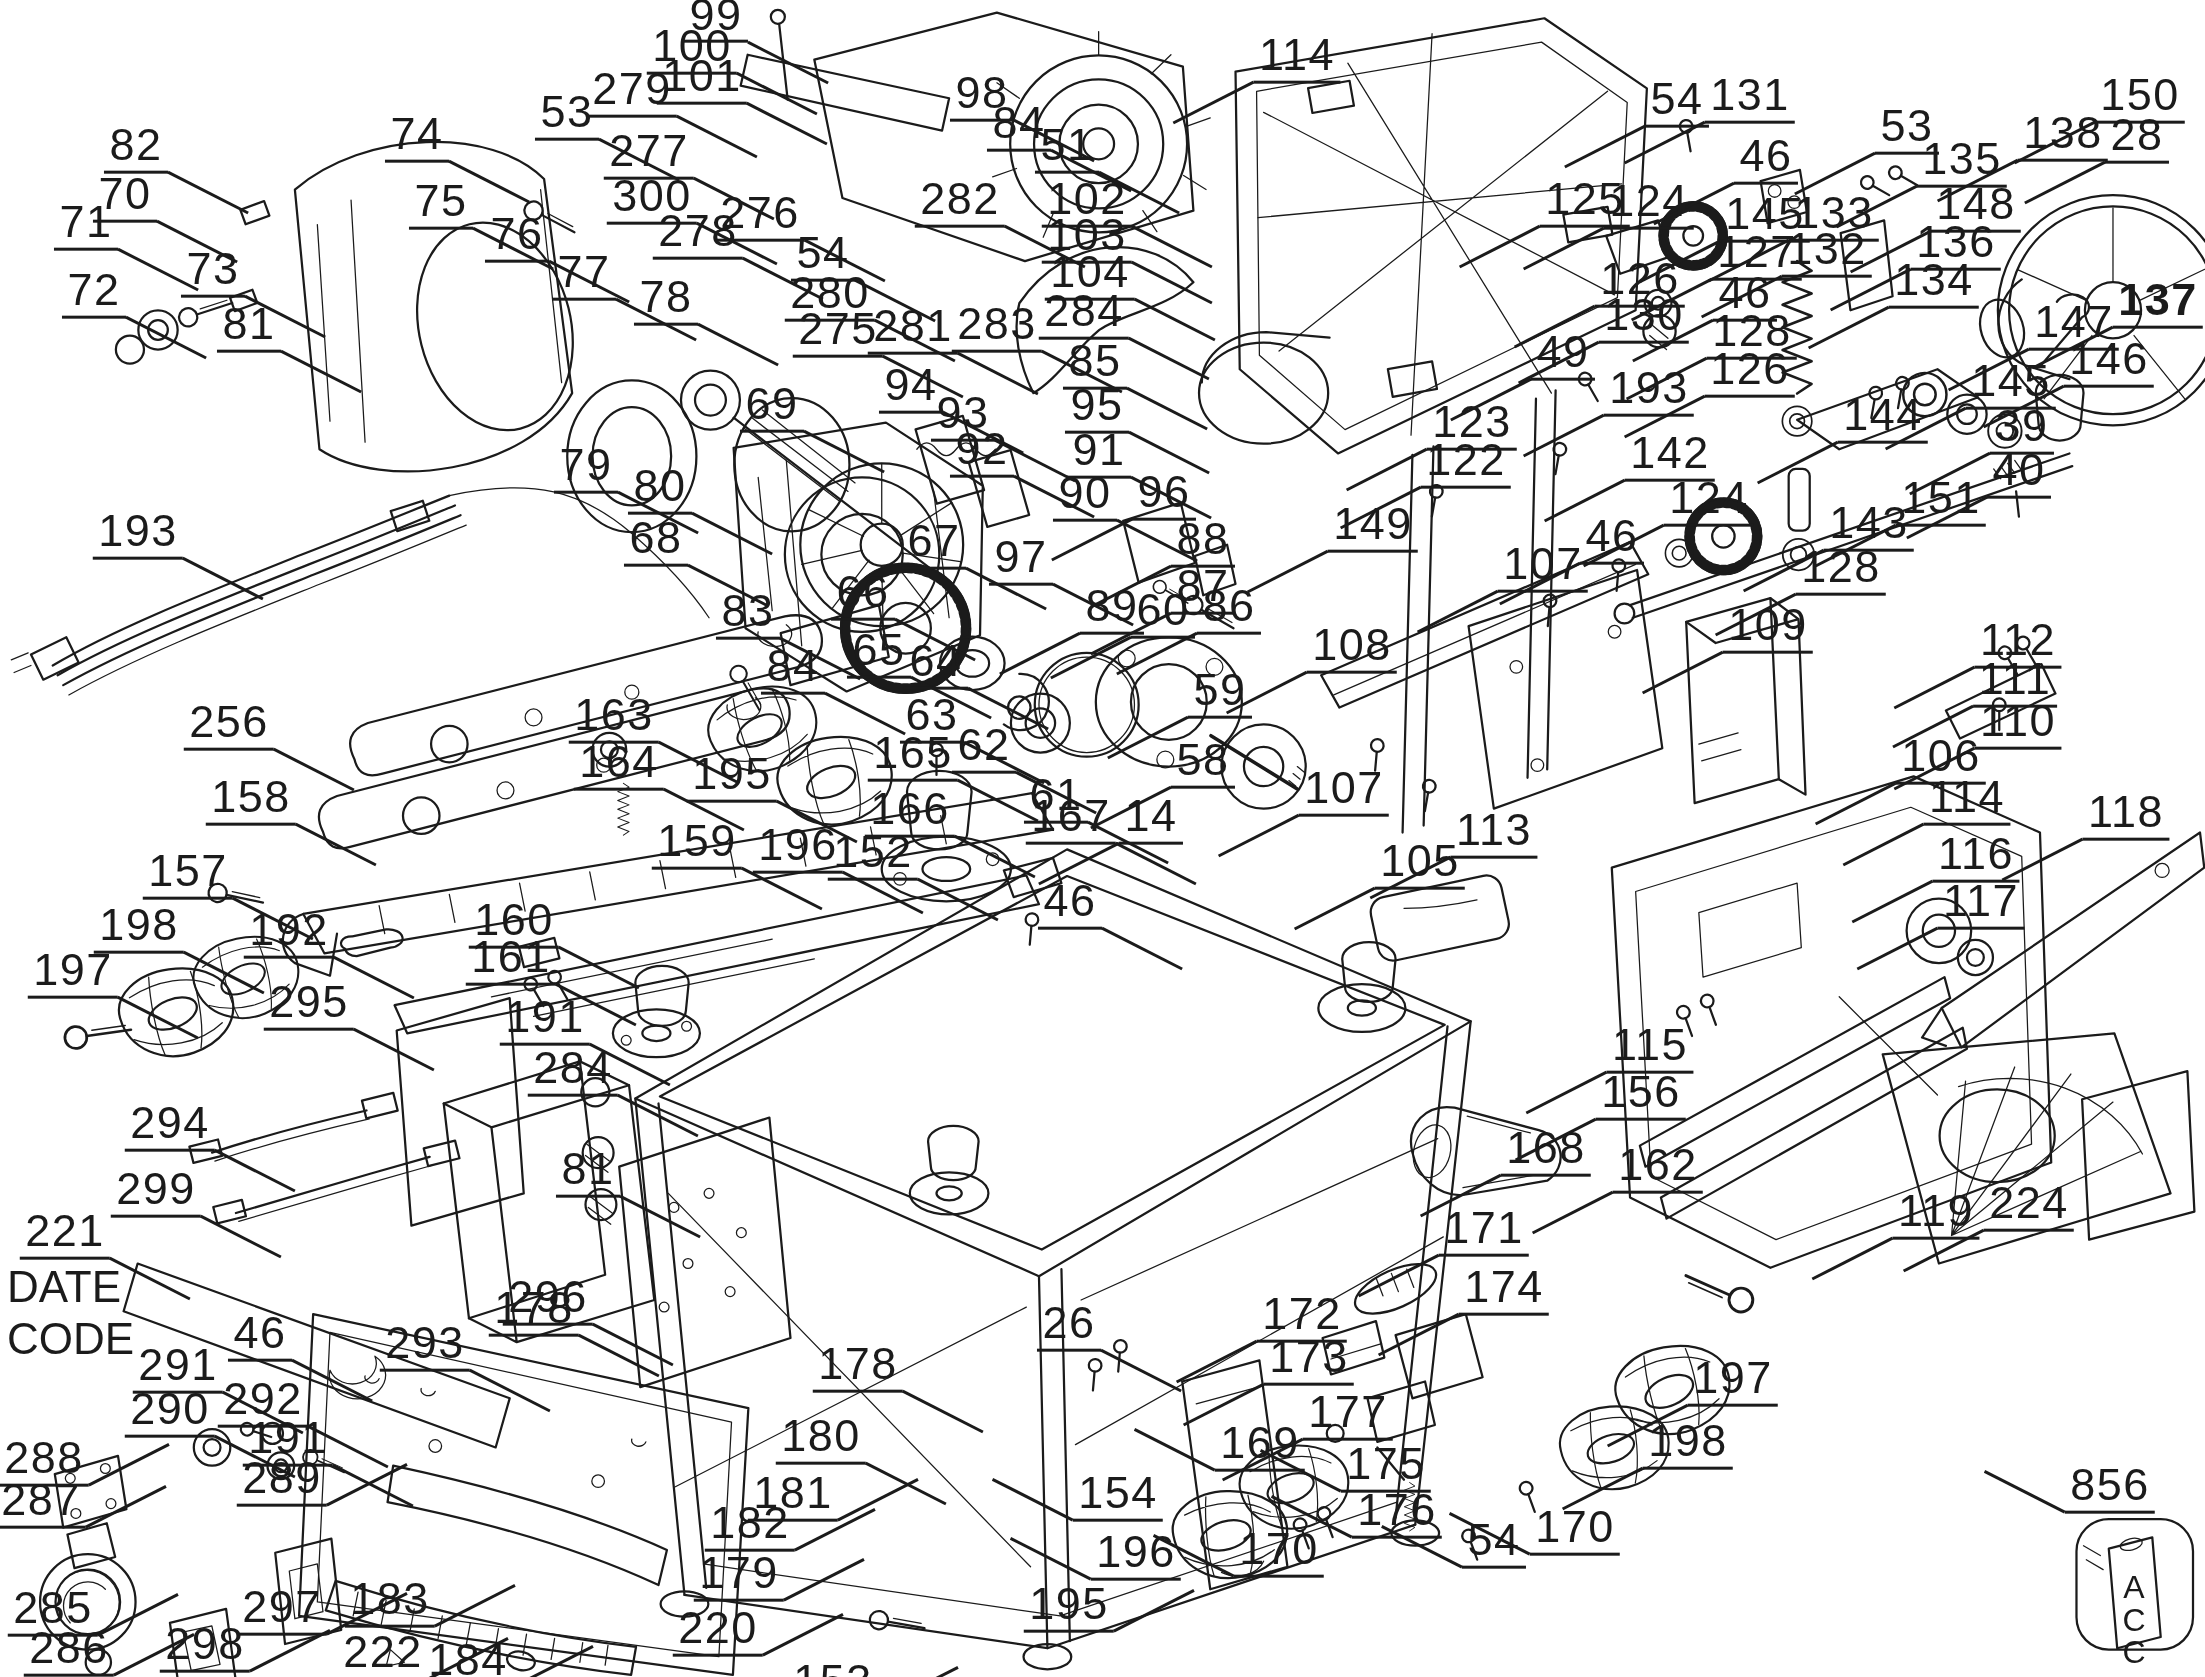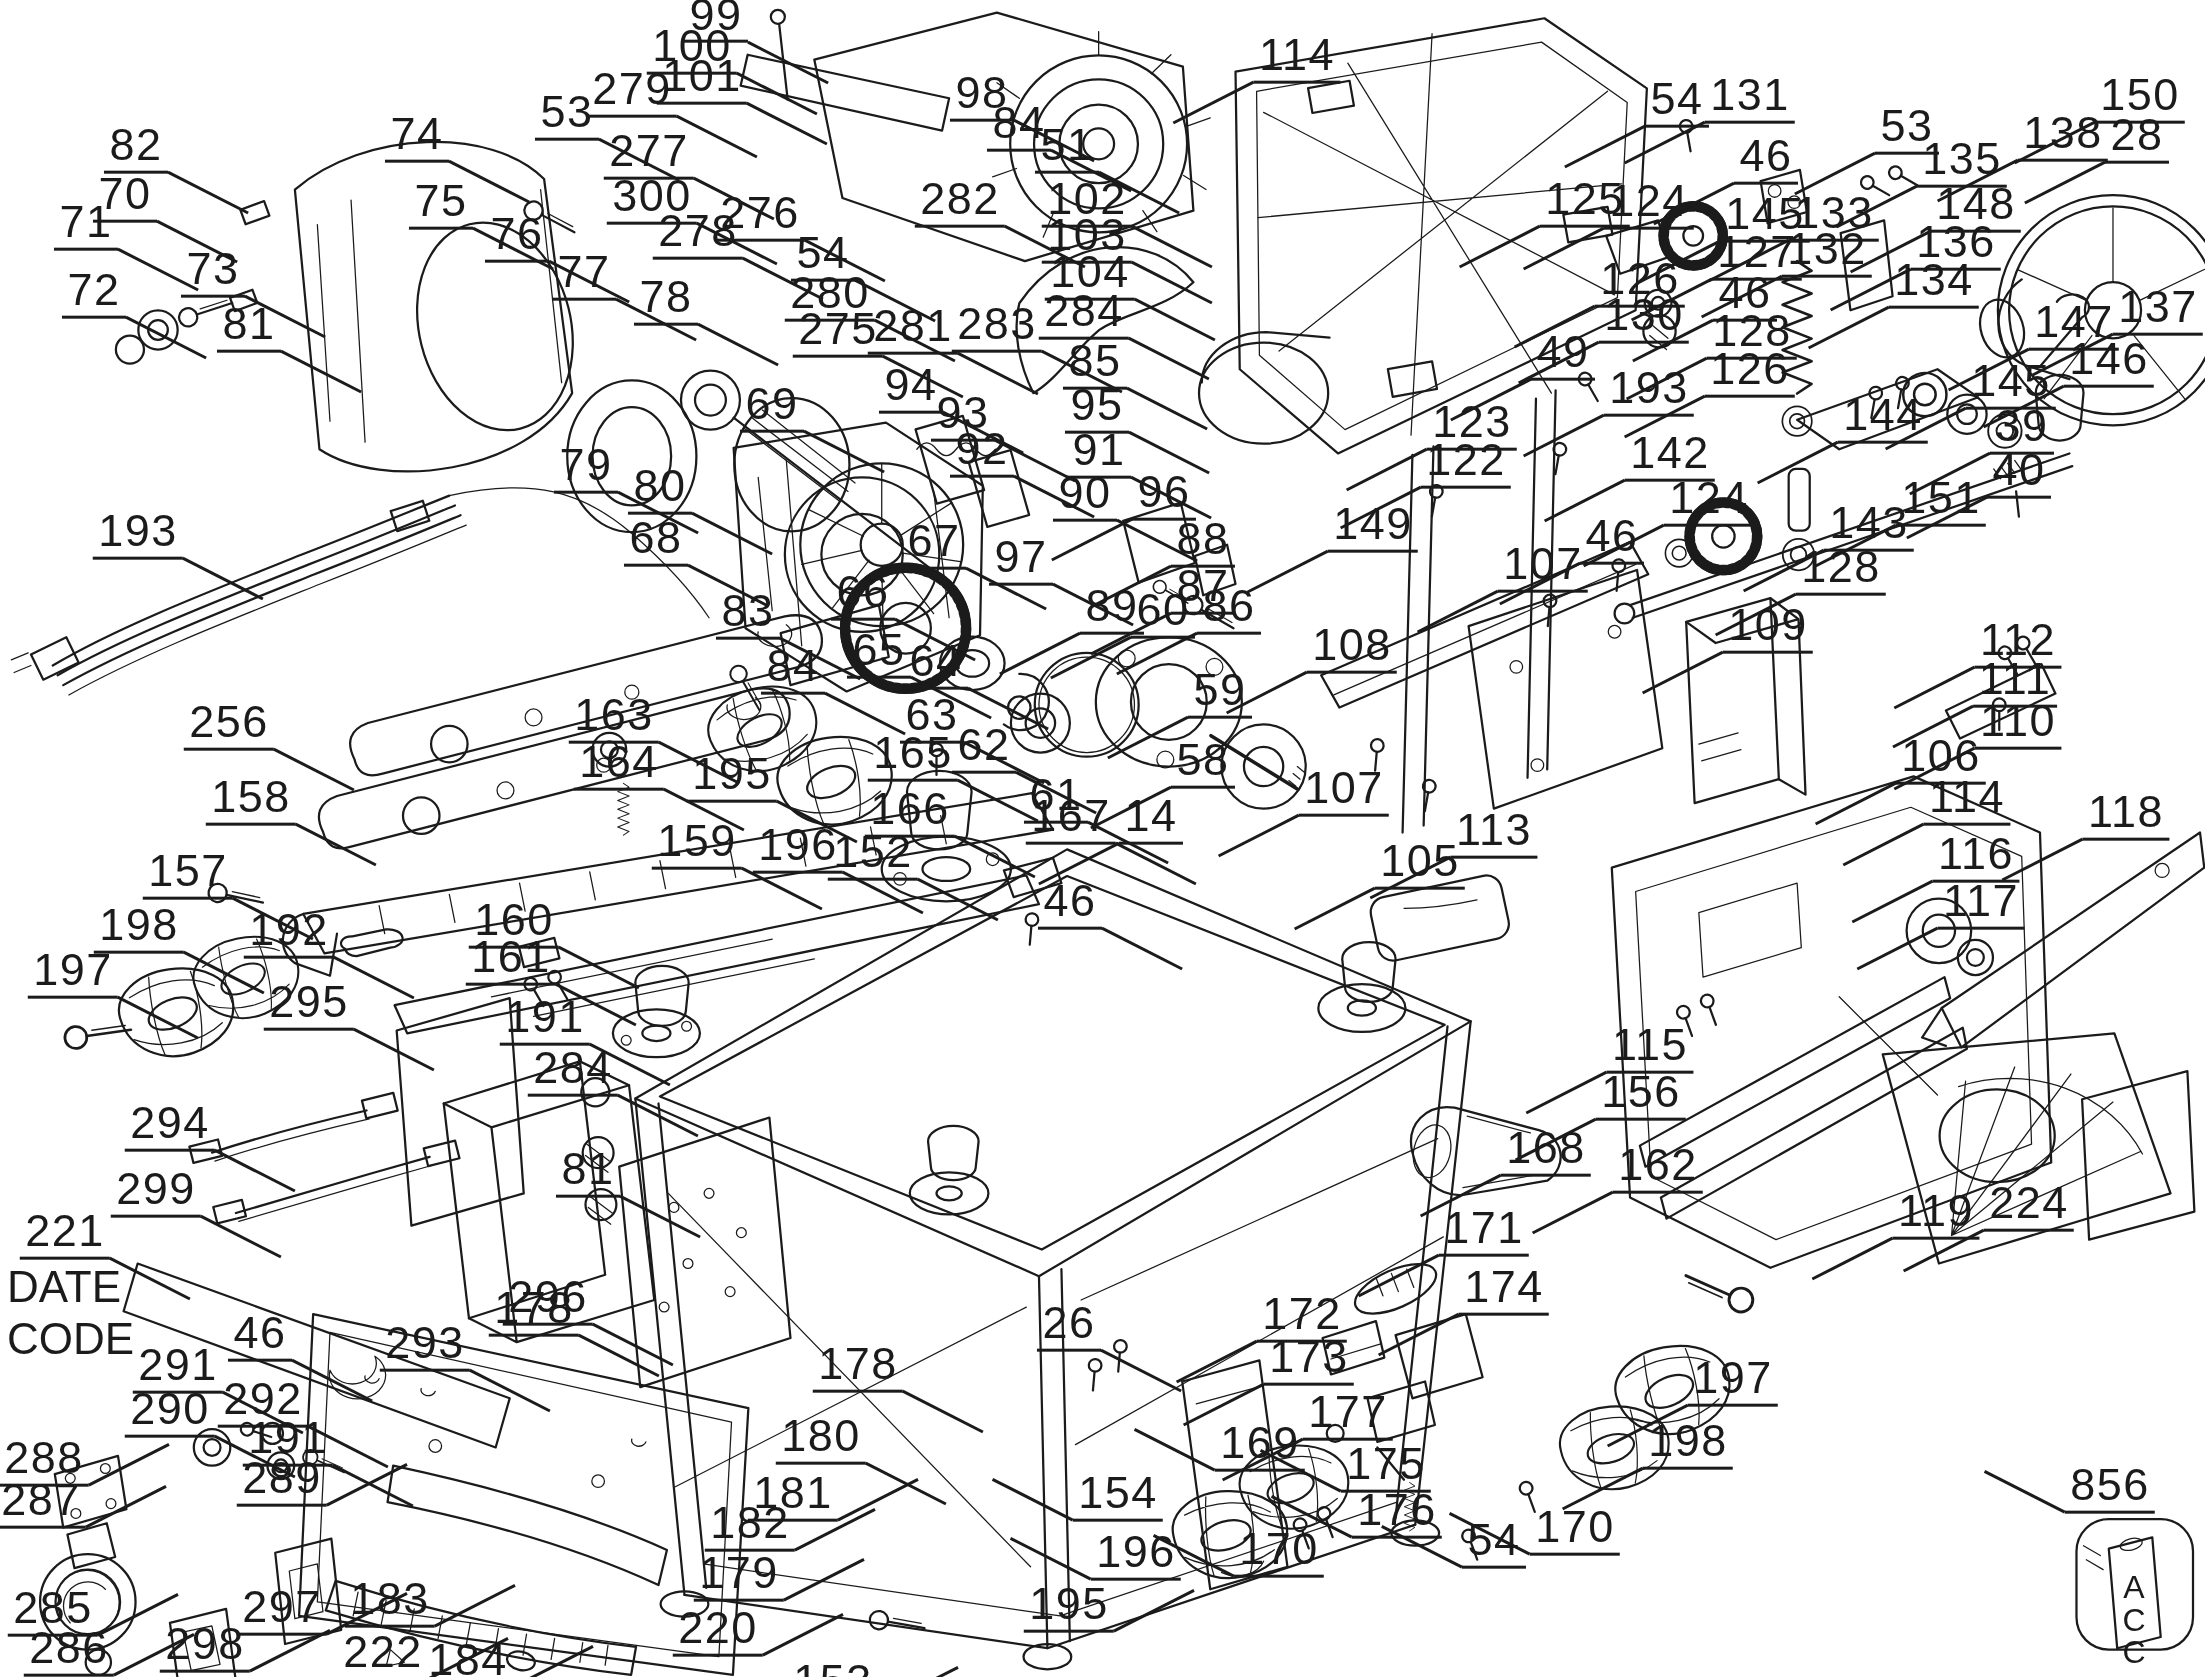--- a/index.html
+++ b/index.html
@@ -550,21 +550,21 @@
       <div class="callout" style="left: 1466px; top: 465px;"><span class="num">122</span><i class="leader ld"></i></div>
       <div class="callout" style="left: 1373px; top: 529px;"><span class="num">149</span><i class="leader ld"></i></div>
       <div class="callout" style="left: 1907px; top: 131px;"><span class="num">53</span><i class="leader ld"></i></div>
       <div class="callout" style="left: 1962px; top: 164px;"><span class="num">135</span><i class="leader ld"></i></div>
       <div class="callout" style="left: 1976px; top: 209px;"><span class="num">148</span><i class="leader ld"></i></div>
       <div class="callout" style="left: 1956px; top: 247px;"><span class="num">136</span><i class="leader ld"></i></div>
       <div class="callout" style="left: 1934px; top: 285px;"><span class="num">134</span><i class="leader ld"></i></div>
       <div class="callout" style="left: 2063px; top: 138px;"><span class="num">138</span><i class="leader ld"></i></div>
       <div class="callout" style="left: 2140px; top: 100px;"><span class="num">150</span><i class="leader ld"></i></div>
       <div class="callout" style="left: 2137px; top: 140px;"><span class="num">28</span><i class="leader ld"></i></div>
-      <div class="callout" style="left: 2158px; top: 312px;"><span class="num">137</span><i class="leader ld"></i></div>
+      <div class="callout" style="left: 2158px; top: 305px; font-weight: bold;"><span class="num">137</span><i class="leader ld"></i></div>
       <div class="callout" style="left: 2074px; top: 327px;"><span class="num">147</span><i class="leader ld"></i></div>
       <div class="callout" style="left: 2109px; top: 364px;"><span class="num">146</span><i class="leader ld"></i></div>
       <div class="callout" style="left: 2011px; top: 386px;"><span class="num">145</span><i class="leader ld"></i></div>
       <div class="callout" style="left: 1883px; top: 420px;"><span class="num">144</span><i class="leader ld"></i></div>
       <div class="callout" style="left: 2022px; top: 431px;"><span class="num">39</span><i class="leader ld"></i></div>
       <div class="callout" style="left: 2011px; top: 475px; margin-left: 8px;"><span class="num">40</span><i class="leader ld"></i></div>
       <div class="callout" style="left: 1941px; top: 503px;"><span class="num">151</span><i class="leader ld"></i></div>
       <div class="callout" style="left: 1869px; top: 528px;"><span class="num">143</span><i class="leader ld"></i></div>
       <div class="callout" style="left: 1841px; top: 572px;"><span class="num">128</span><i class="leader ld"></i></div>
       <div class="callout" style="left: 1670px; top: 458px;"><span class="num">142</span><i class="leader ld"></i></div>

